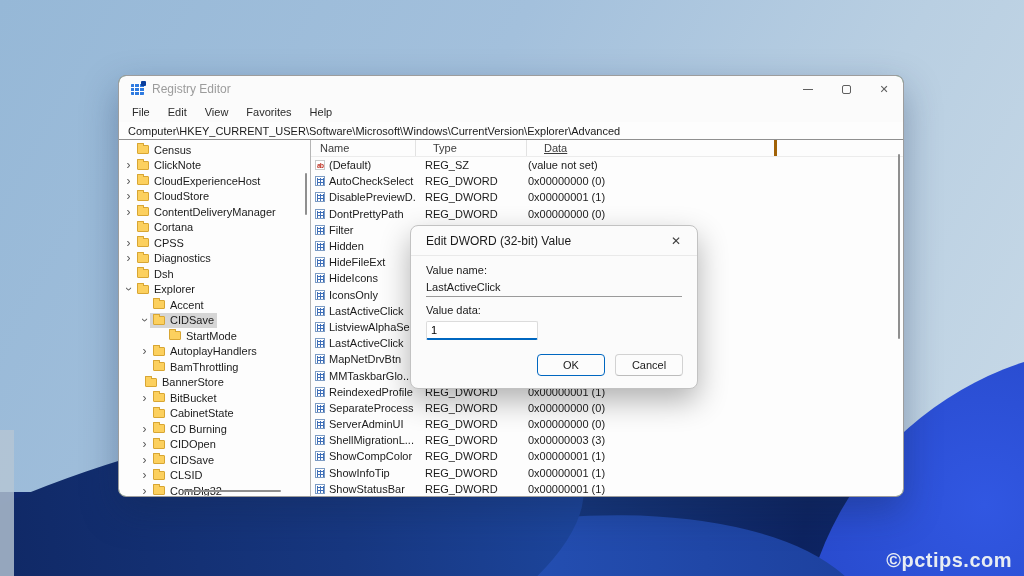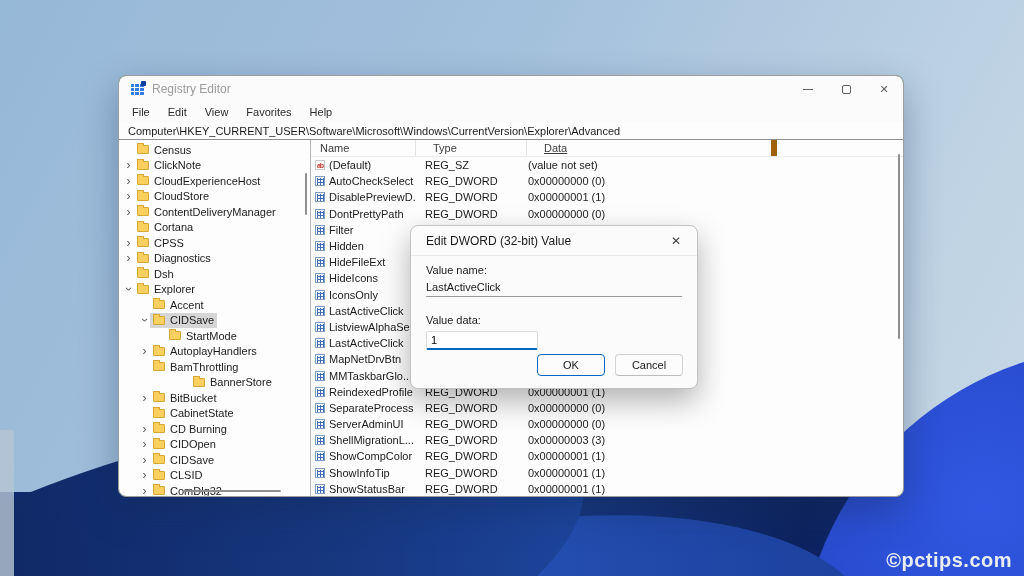--- a/index.html
+++ b/index.html
@@ -74,21 +74,21 @@
   .tree-hscroll { position:absolute; height:2px; width:98px; left:64px; bottom:4px;
     background:#8f8f8f; border-radius:2px; }
 
   
   .list { flex:1; position:relative; overflow:hidden; }
   .lheader { display:flex; height:17px; align-items:center; font-size:11px; color:#3c3c3c;
     border-bottom:1px solid #ececec;gap:8px; }
   .lheader span { padding-left:9px; }
   .hname { width:105px; border-right:1px solid #e2e2e2; height:100%; display:flex; align-items:center; }
   .htype { width:103px; border-right:1px solid #e2e2e2; height:100%; display:flex; align-items:center; }
-  .hdata { width:242px; border-right:6px solid #a16207; height:100%; display:flex; align-items:center;text-decoration:underline; }
+  .hdata { width:242px; border-right:3px solid #a16207; height:100%; display:flex; align-items:center;text-decoration:underline; }
   .lrow { display:flex; height:16.2px; align-items:center; font-size:11px; color:#1b1b1b;
     white-space:nowrap; }
   .lname { width:105px; display:flex; align-items:center; padding-left:4px; overflow:hidden; flex:none; }
   .ltype { width:103px; padding-left:9px; flex:none; }
   .ldata { flex:1; padding-left:9px; }
   .ico { width:10px; height:10px; flex:none; margin-right:4px; border:1px solid #7d9cc4;
     background:#fff; display:flex; align-items:center; justify-content:center; overflow:hidden; }
   .ico.dw { background-image:repeating-linear-gradient(90deg,#3f6fb8 0 1px,transparent 1px 3px),
       repeating-linear-gradient(0deg,#3f6fb8 0 1px,transparent 1px 3px); background-size:8px 8px;
     background-position:1px 1px; background-repeat:no-repeat; }
@@ -101,21 +101,21 @@
     background:#fbfbfb; border:1px solid #c2c2c2; border-radius:8px;
     box-shadow:0 12px 30px rgba(0,0,0,.30); font-size:11px; color:#1a1a1a; }
   .dtitlebar { height:30px; display:flex; align-items:center; padding:0 8px 0 15px;
     border-bottom:1px solid #e9e9e9; }
   .dtitle { font-size:12px; color:#1a1a1a; }
   .dclose { margin-left:auto; width:26px; height:22px; display:flex; align-items:center;
     justify-content:center; font-size:12px; color:#404040; }
   .dbody { padding:8px 15px 0 15px; position:relative; }
   .dlabel { font-size:11px; color:#1a1a1a; }
   .vname { margin-top:5px; padding-bottom:3px; border-bottom:1px solid #9a9a9a; font-size:11px; }
-  .drow { display:flex; margin-top:17px; }
+  .drow { display:flex; margin-top:7px; }
   .vdatacol { width:118px; flex:none; }
   .vdata-input { margin-top:5px; width:112px; height:19px; font-size:11px; padding:0 4px;
     font-family:"Liberation Sans", sans-serif; border:1px solid #dcdcdc; border-radius:2px;
     background:#fff; outline:none; }
   .groupbox { margin-left:20px; width:135px; height:54px; border:1px solid #cfcfcf;
     border-radius:2px; position:relative; padding:8px 0 0 10px; }
   .gblegend { position:absolute; top:-8px; left:8px; background:#fbfbfb; padding:0 4px; font-size:11px; }
   .radiorow { display:flex; align-items:center; margin-bottom:5px; }
   .radio { width:13px; height:13px; border-radius:50%; flex:none; margin-right:6px; position:relative; }
   .radio.on { border:none; }
@@ -266,21 +266,21 @@
             <span class="tlabel">AutoplayHandlers</span>
           </span>
         </div>
         <div class="trow" style="padding-left: 20px;">
           <span class="texp"></span>
           <span class="titem">
             <span class="folder"></span>
             <span class="tlabel">BamThrottling</span>
           </span>
         </div>
-        <div class="trow" style="padding-left: 12px; margin-left: 48px;">
+        <div class="trow" style="padding-left: 12px;">
           <span class="texp"></span>
           <span class="titem">
             <span class="folder"></span>
             <span class="tlabel">BannerStore</span>
           </span>
         </div>
         <div class="trow" style="padding-left: 20px;">
           <span class="texp">›</span>
           <span class="titem">
             <span class="folder"></span>

